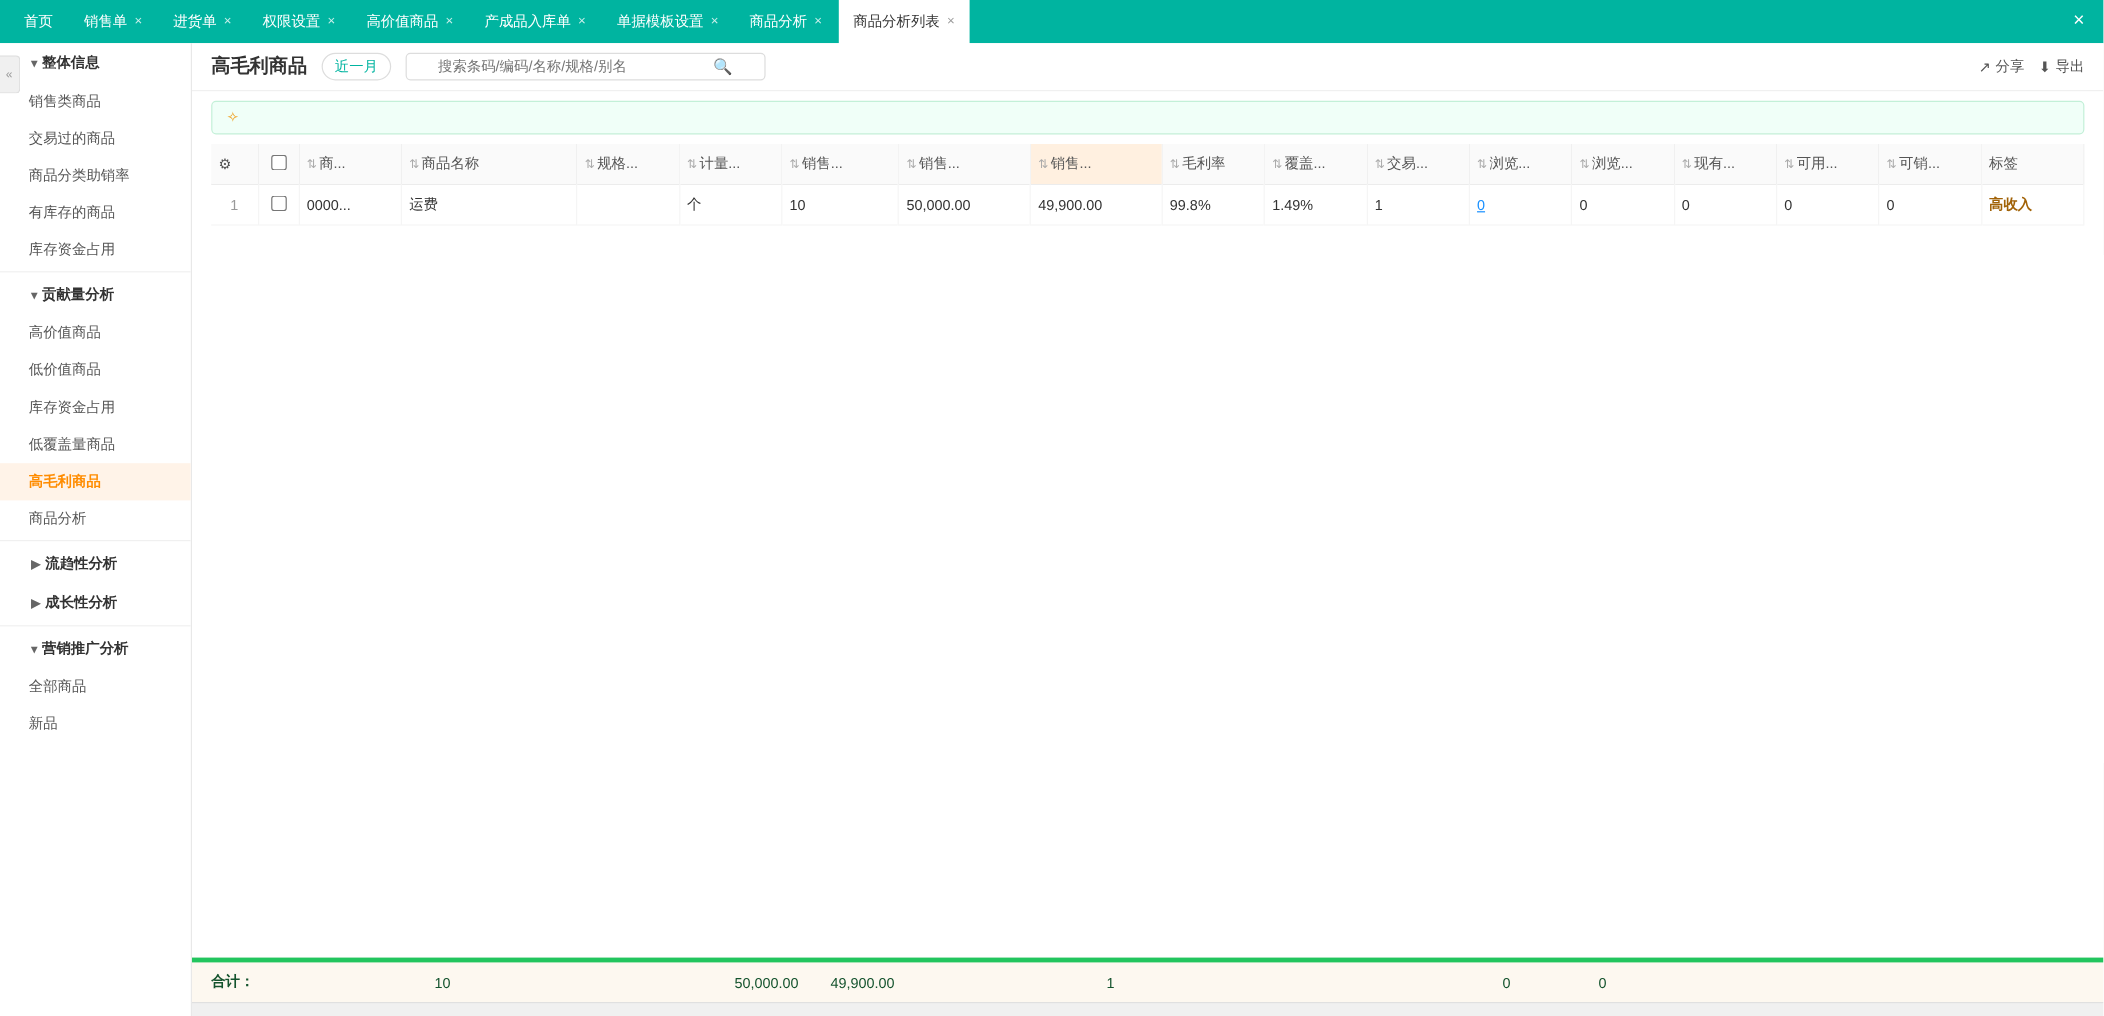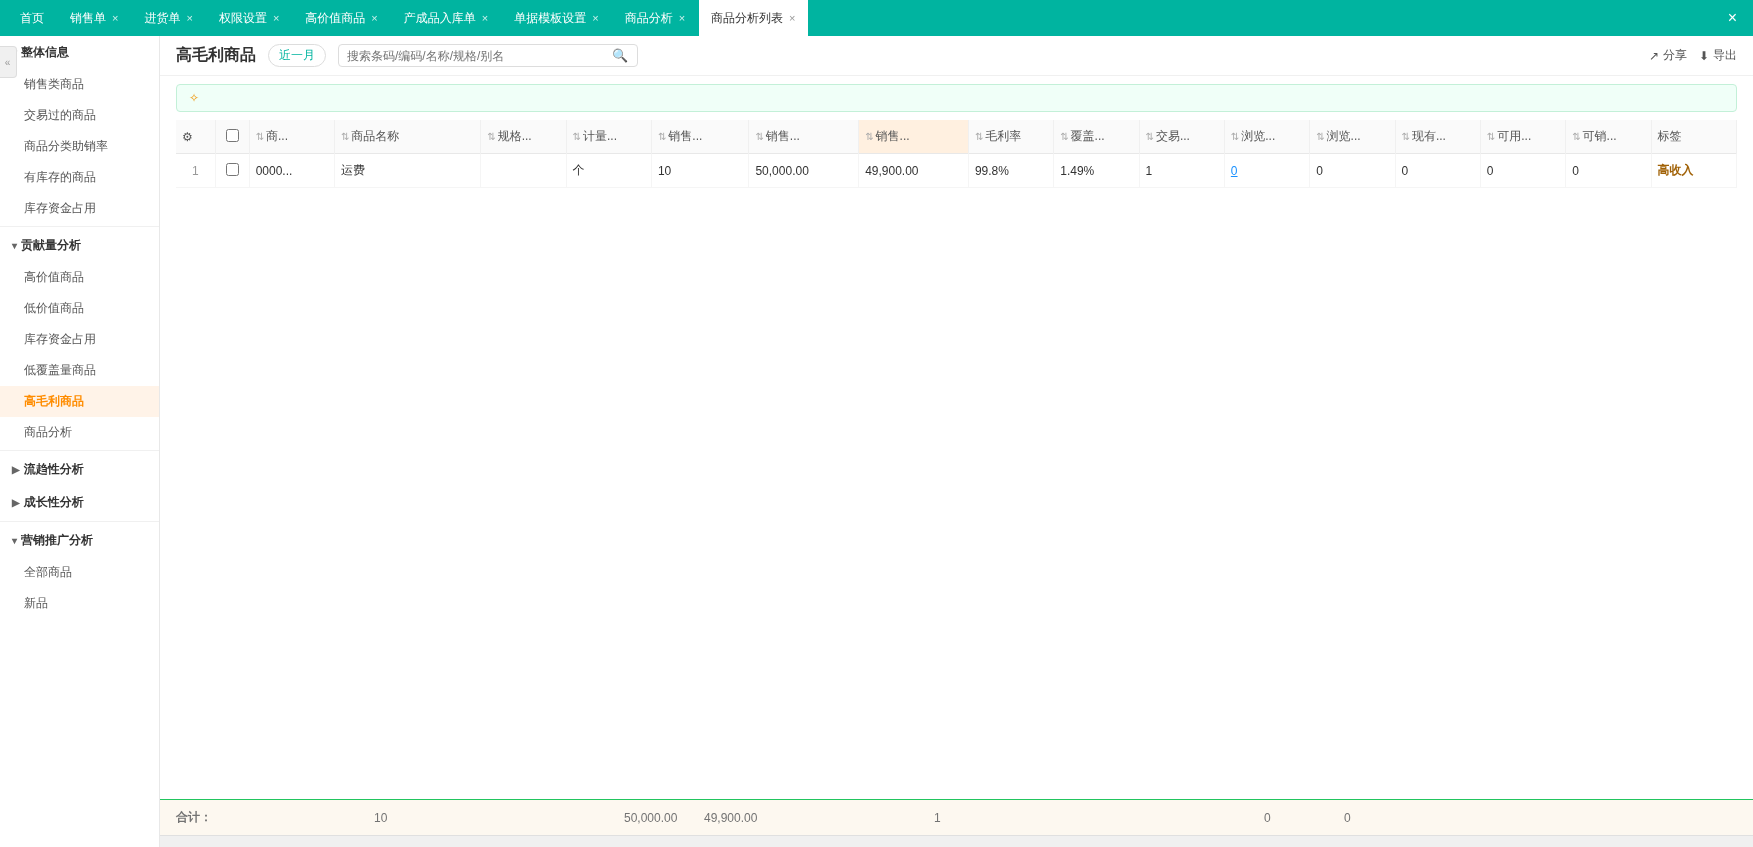--- a/index.html
+++ b/index.html
@@ -53,21 +53,21 @@
 
     
     .sidebar {
       width: 160px;
       background: #fff;
       border-right: 1px solid #e8e8e8;
       overflow-y: auto;
       flex-shrink: 0;
     }
     .sidebar-section-header {
-      padding: 8px 12px;
+      padding: 8px 26px;
       color: #333;
       font-weight: bold;
       font-size: 12px;
       cursor: pointer;
       display: flex;
       align-items: center;
       gap: 4px;
     }
     .sidebar-section-header .arrow { font-size: 10px; color: #666; }
     .sidebar-item {
@@ -130,24 +130,24 @@
       background: #fff;
       border: 1px solid #ddd;
       border-radius: 12px;
       padding: 2px 10px;
       color: #00b4a0;
       cursor: pointer;
       font-size: 12px;
     }
     .search-box {
       display: flex;
-      align-items: center;
+      align-items: flex-start;
       border: 1px solid #ddd;
       border-radius: 4px;
-      padding: 3px 8px;
+      padding: 3px 26px;
       flex: 1;
       max-width: 300px;
     }
     .search-box input {
       border: none;
       outline: none;
       font-size: 12px;
       color: #999;
       flex: 1;
       background: transparent;
@@ -224,27 +224,27 @@
       color: #333;
       border-right: 1px solid #f5f5f5;
       white-space: nowrap;
     }
     .tag-high { color: #a16207; font-weight: bold; }
     .tag-link { color: #1890ff; text-decoration: underline; cursor: pointer; }
 
     
     .footer-row {
       background: #fdf8f0;
-      border-top: 1px solid #22c55e;
+      border-top: 4px solid #22c55e;
       display: flex;
       align-items: center;
       padding: 8px 16px;
-      gap: 12px;
-      font-size: 12px;
-      color: #737373;
+      gap: 0;
+      font-size: 12px;
+      color: #14532d;
       min-height: 36px;
     }
     .footer-label {
       min-width: 180px;
       font-weight: bold;
     }
     .footer-cells {
       display: flex;
       gap: 0;
     }

